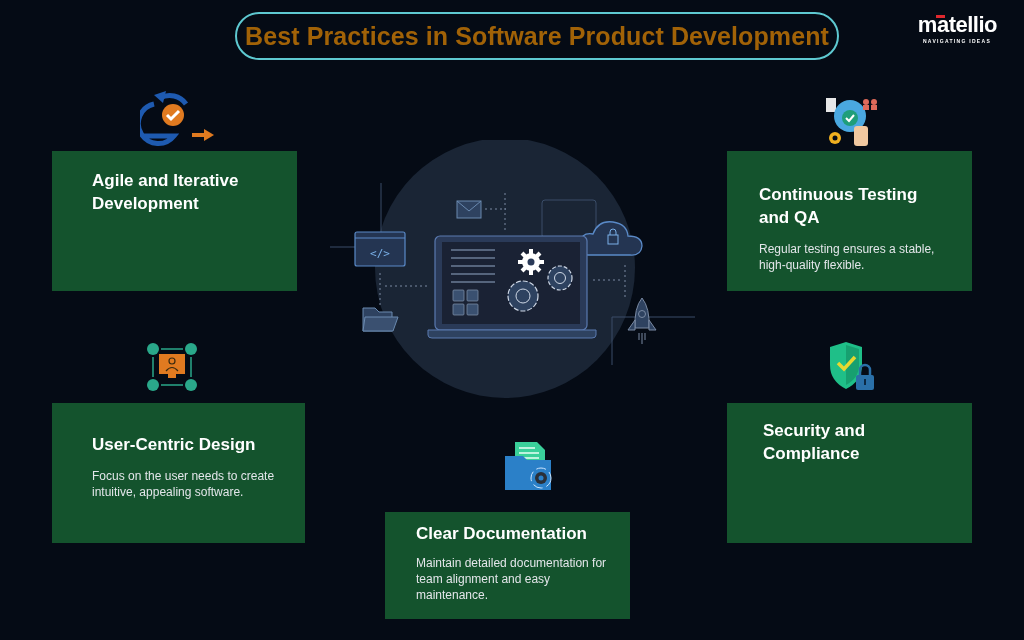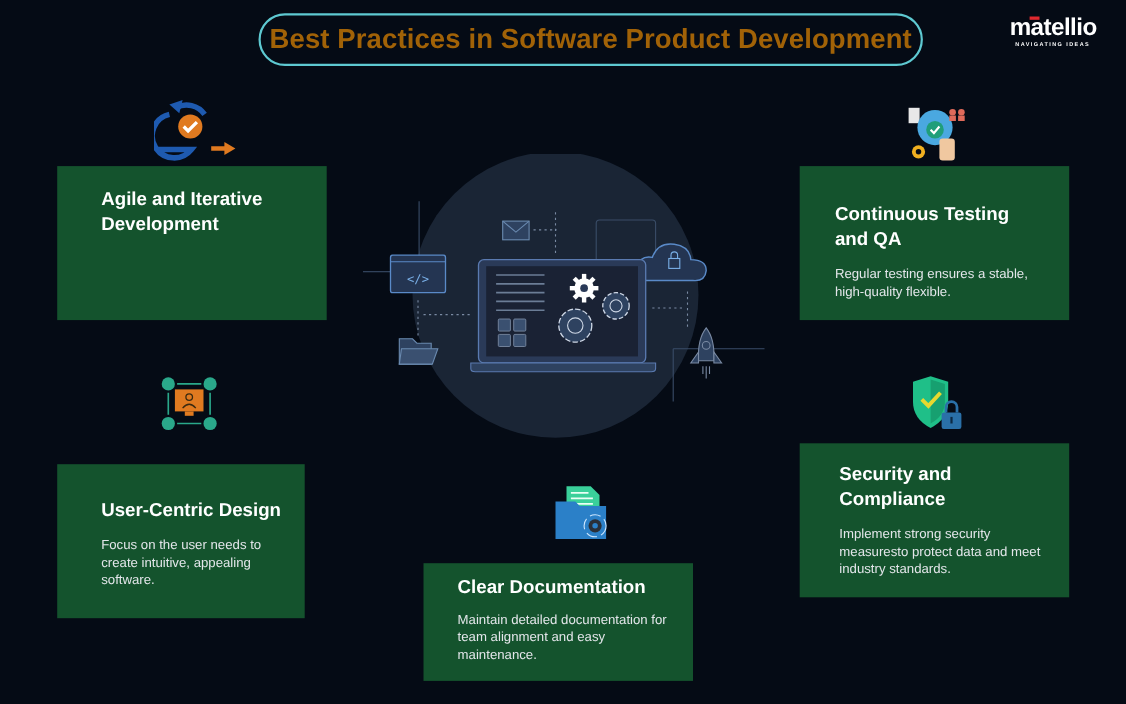--- a/index.html
+++ b/index.html
@@ -74,37 +74,36 @@
       <line x1="15" y1="43" x2="37" y2="43"></line>
       <line x1="7" y1="15" x2="7" y2="35"></line>
       <line x1="45" y1="15" x2="45" y2="35"></line>
     </g>
   <rect x="13" y="12" width="26" height="20" fill="#e07a20"></rect>
   <rect x="22" y="32" width="8" height="4" fill="#e07a20"></rect>
   <circle cx="26" cy="19" r="3" fill="none" stroke="#3a2a10" stroke-width="1.2"></circle>
   <path d="M20 29 Q26 22 32 29" fill="none" stroke="#3a2a10" stroke-width="1.2"></path>
 </svg>
 
-<div class="card" style="left:52px;top:403px;width:225px;height:140px;padding:30px 16px 0 40px;margin-top:19px;">
+<div class="card" style="left:52px;top:403px;width:253px;height:140px;padding:30px 16px 0 40px;">
   <h2>User-Centric Design</h2>
   <p>Focus on the user needs to create intuitive, appealing software.</p>
 </div>
 
 <svg class="icon" style="left:826px;top:341px" width="52" height="52" viewBox="0 0 52 52">
   <path d="M4 6 L20 1 L36 6 L36 24 Q36 40 20 48 Q4 40 4 24 Z" fill="#1fbf88"></path>
   <path d="M20 4 L33 8 L33 24 Q33 37 20 44 Z" fill="#17a070"></path>
   <path d="M12 22 L18 28 L29 16" fill="none" stroke="#e6d830" stroke-width="3.5"></path>
   <path d="M34 34 L34 29 A5 5 0 0 1 44 29 L44 34" fill="none" stroke="#2a70a8" stroke-width="2.5"></path>
   <rect x="30" y="34" width="18" height="15" rx="2" fill="#2a70a8"></rect>
   <rect x="38" y="38" width="2" height="6" fill="#0c2a44"></rect>
 </svg>
 
 <div class="card" style="left:727px;top:403px;width:245px;height:140px;padding:16px 20px 0 36px;">
   <h2>Security and Compliance</h2>
-  <p>Implement strong security measuresto protect data and meet industry standards.</p>
 </div>
 
 <svg class="icon" style="left:503px;top:440px" width="52" height="52" viewBox="0 0 52 52">
   <path d="M12 2 L34 2 L42 10 L42 26 L12 26 Z" fill="#3ad09a"></path>
   <g stroke="#eafff5" stroke-width="1.5">
       <line x1="16" y1="8" x2="32" y2="8"></line>
       <line x1="16" y1="13" x2="36" y2="13"></line>
       <line x1="16" y1="18" x2="36" y2="18"></line>
     </g>
   <path d="M2 16 L20 16 L24 20 L48 20 L48 50 L2 50 Z" fill="#2b80c8"></path>

